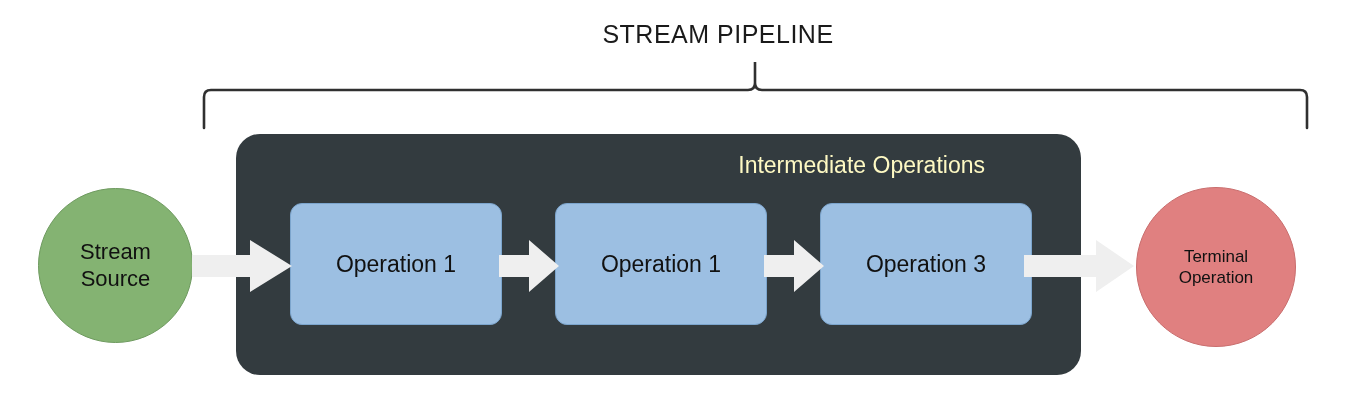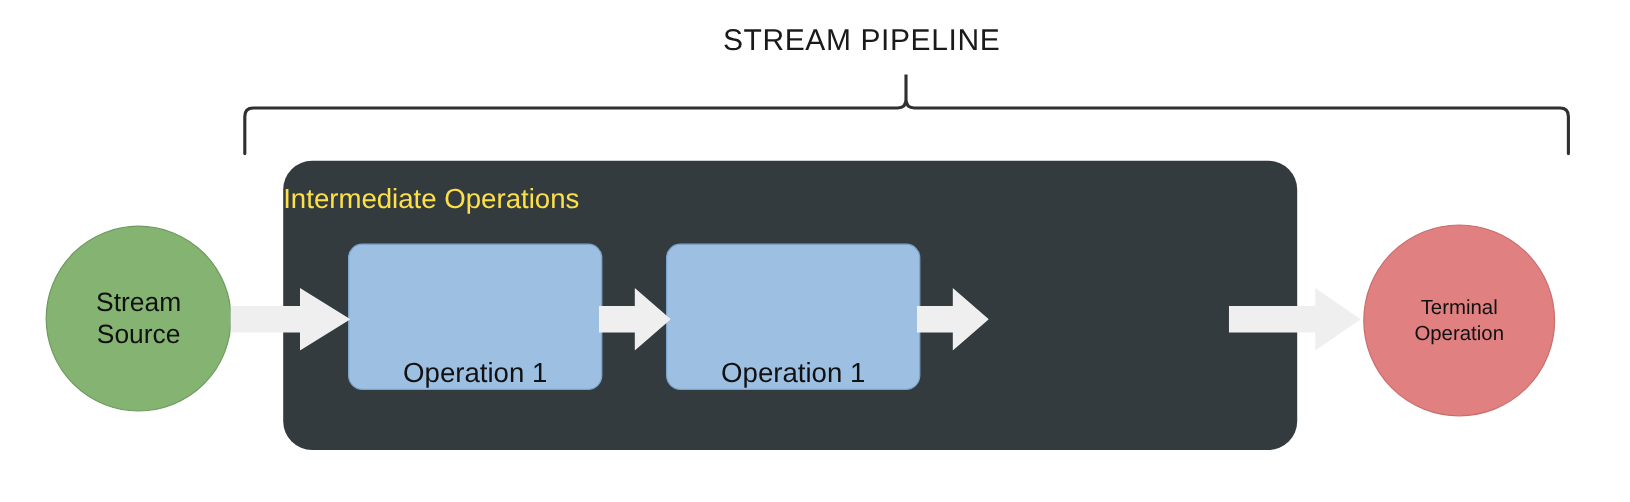--- a/index.html
+++ b/index.html
@@ -48,38 +48,38 @@
     width: 845px;
     height: 241px;
     background: #333b3f;
     border-radius: 24px;
   }
   #intermediate-title {
     position: absolute;
     left: 0;
     top: 18px;
     width: 749px;
-    text-align: left;
-    color: #fde047;
+    text-align: right;
+    color: #fef9c3;
     font-size: 23px;
     white-space: nowrap;
   }
 
   
   .op-box {
     position: absolute;
     top: 69px;           
     width: 212px;
     height: 122px;
     background: #9cbfe2;
     border: 1px solid #7ca5cd;
     border-radius: 12px;
     box-sizing: border-box;
     display: flex;
-    align-items: flex-end;
+    align-items: center;
     justify-content: center;
   }
   .op-box .op-label {
     font-size: 23px;
     color: #111111;
     white-space: nowrap;
   }
   #op-box-1 { left: 54px; }   
   #op-box-2 { left: 319px; }  
   #op-box-3 { left: 584px; }  
@@ -157,20 +157,23 @@
     <div id="intermediate-title">Intermediate Operations</div>
 
     <div class="op-box" id="op-box-1">
       <span class="op-label">Operation 1</span>
     </div>
 
     <div class="op-box" id="op-box-2">
       <span class="op-label">Operation 1</span>
     </div>
 
+    <div class="op-box" id="op-box-3">
+      <span class="op-label">Operation 3</span>
+    </div>
   </div>
 
   <div class="node-circle" id="stream-source-node">
     <div class="node-line">Stream</div>
     <div class="node-line">Source</div>
   </div>
 
   <div class="node-circle" id="terminal-operation-node">
     <div class="node-line">Terminal</div>
     <div class="node-line">Operation</div>

